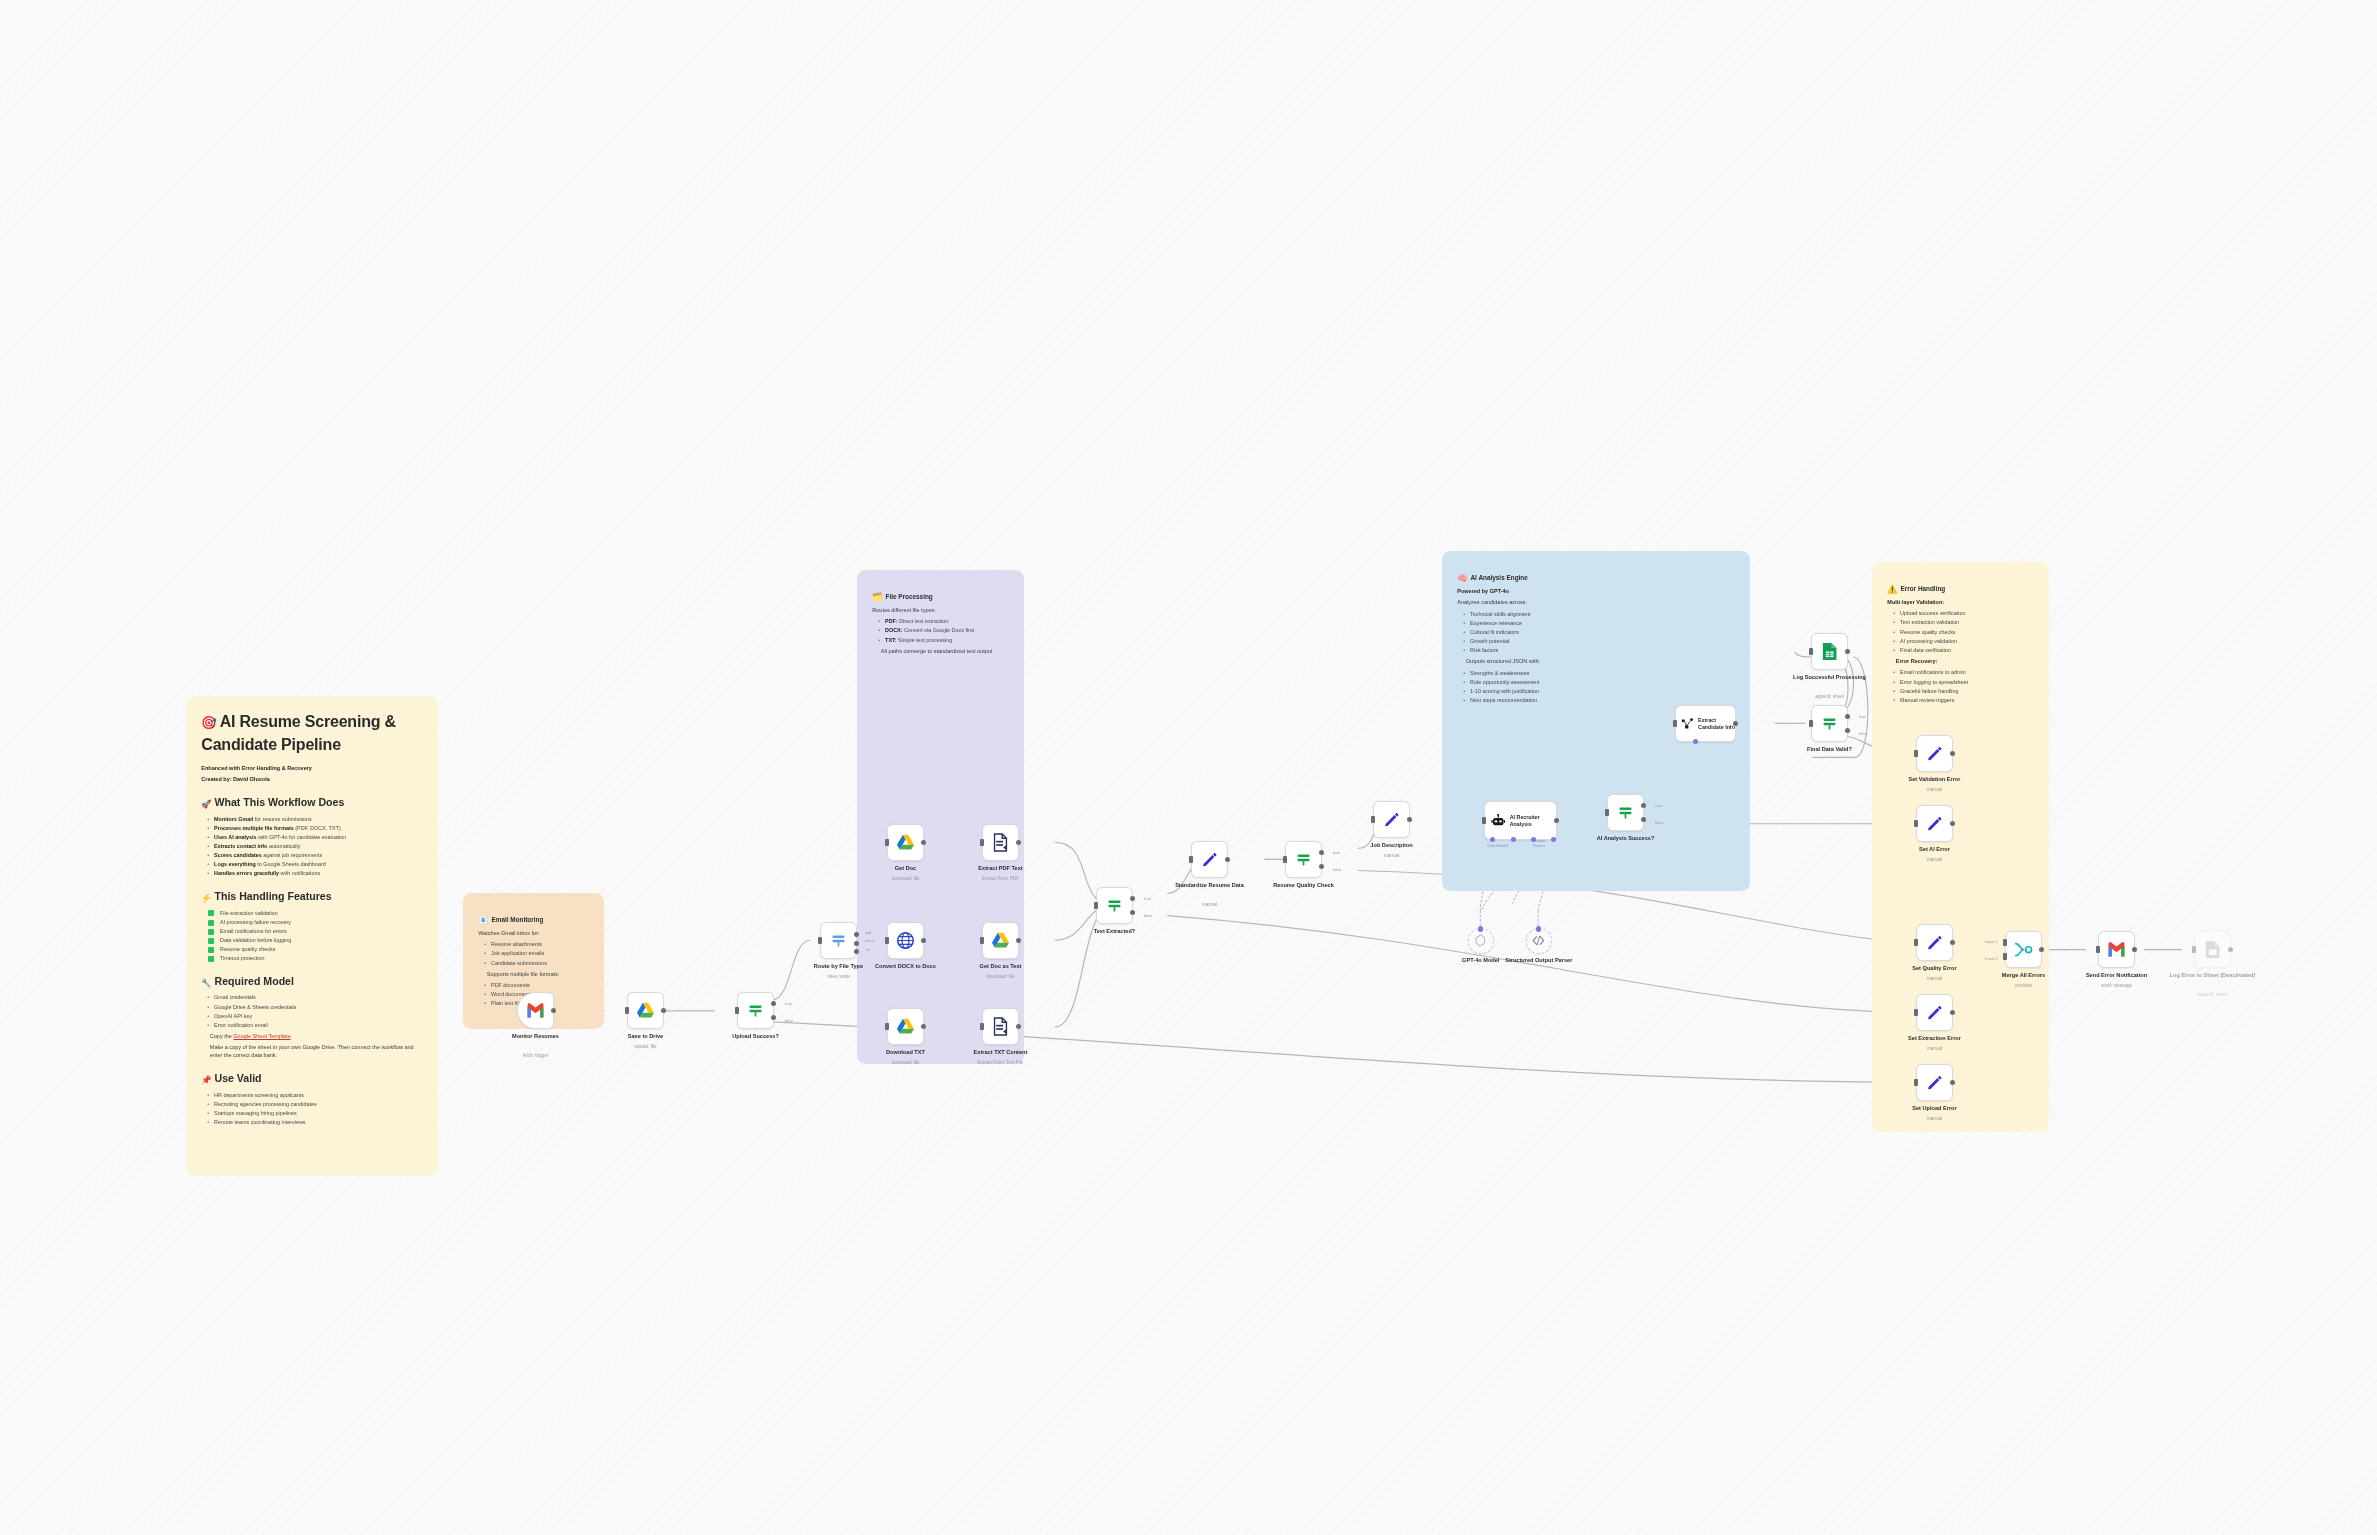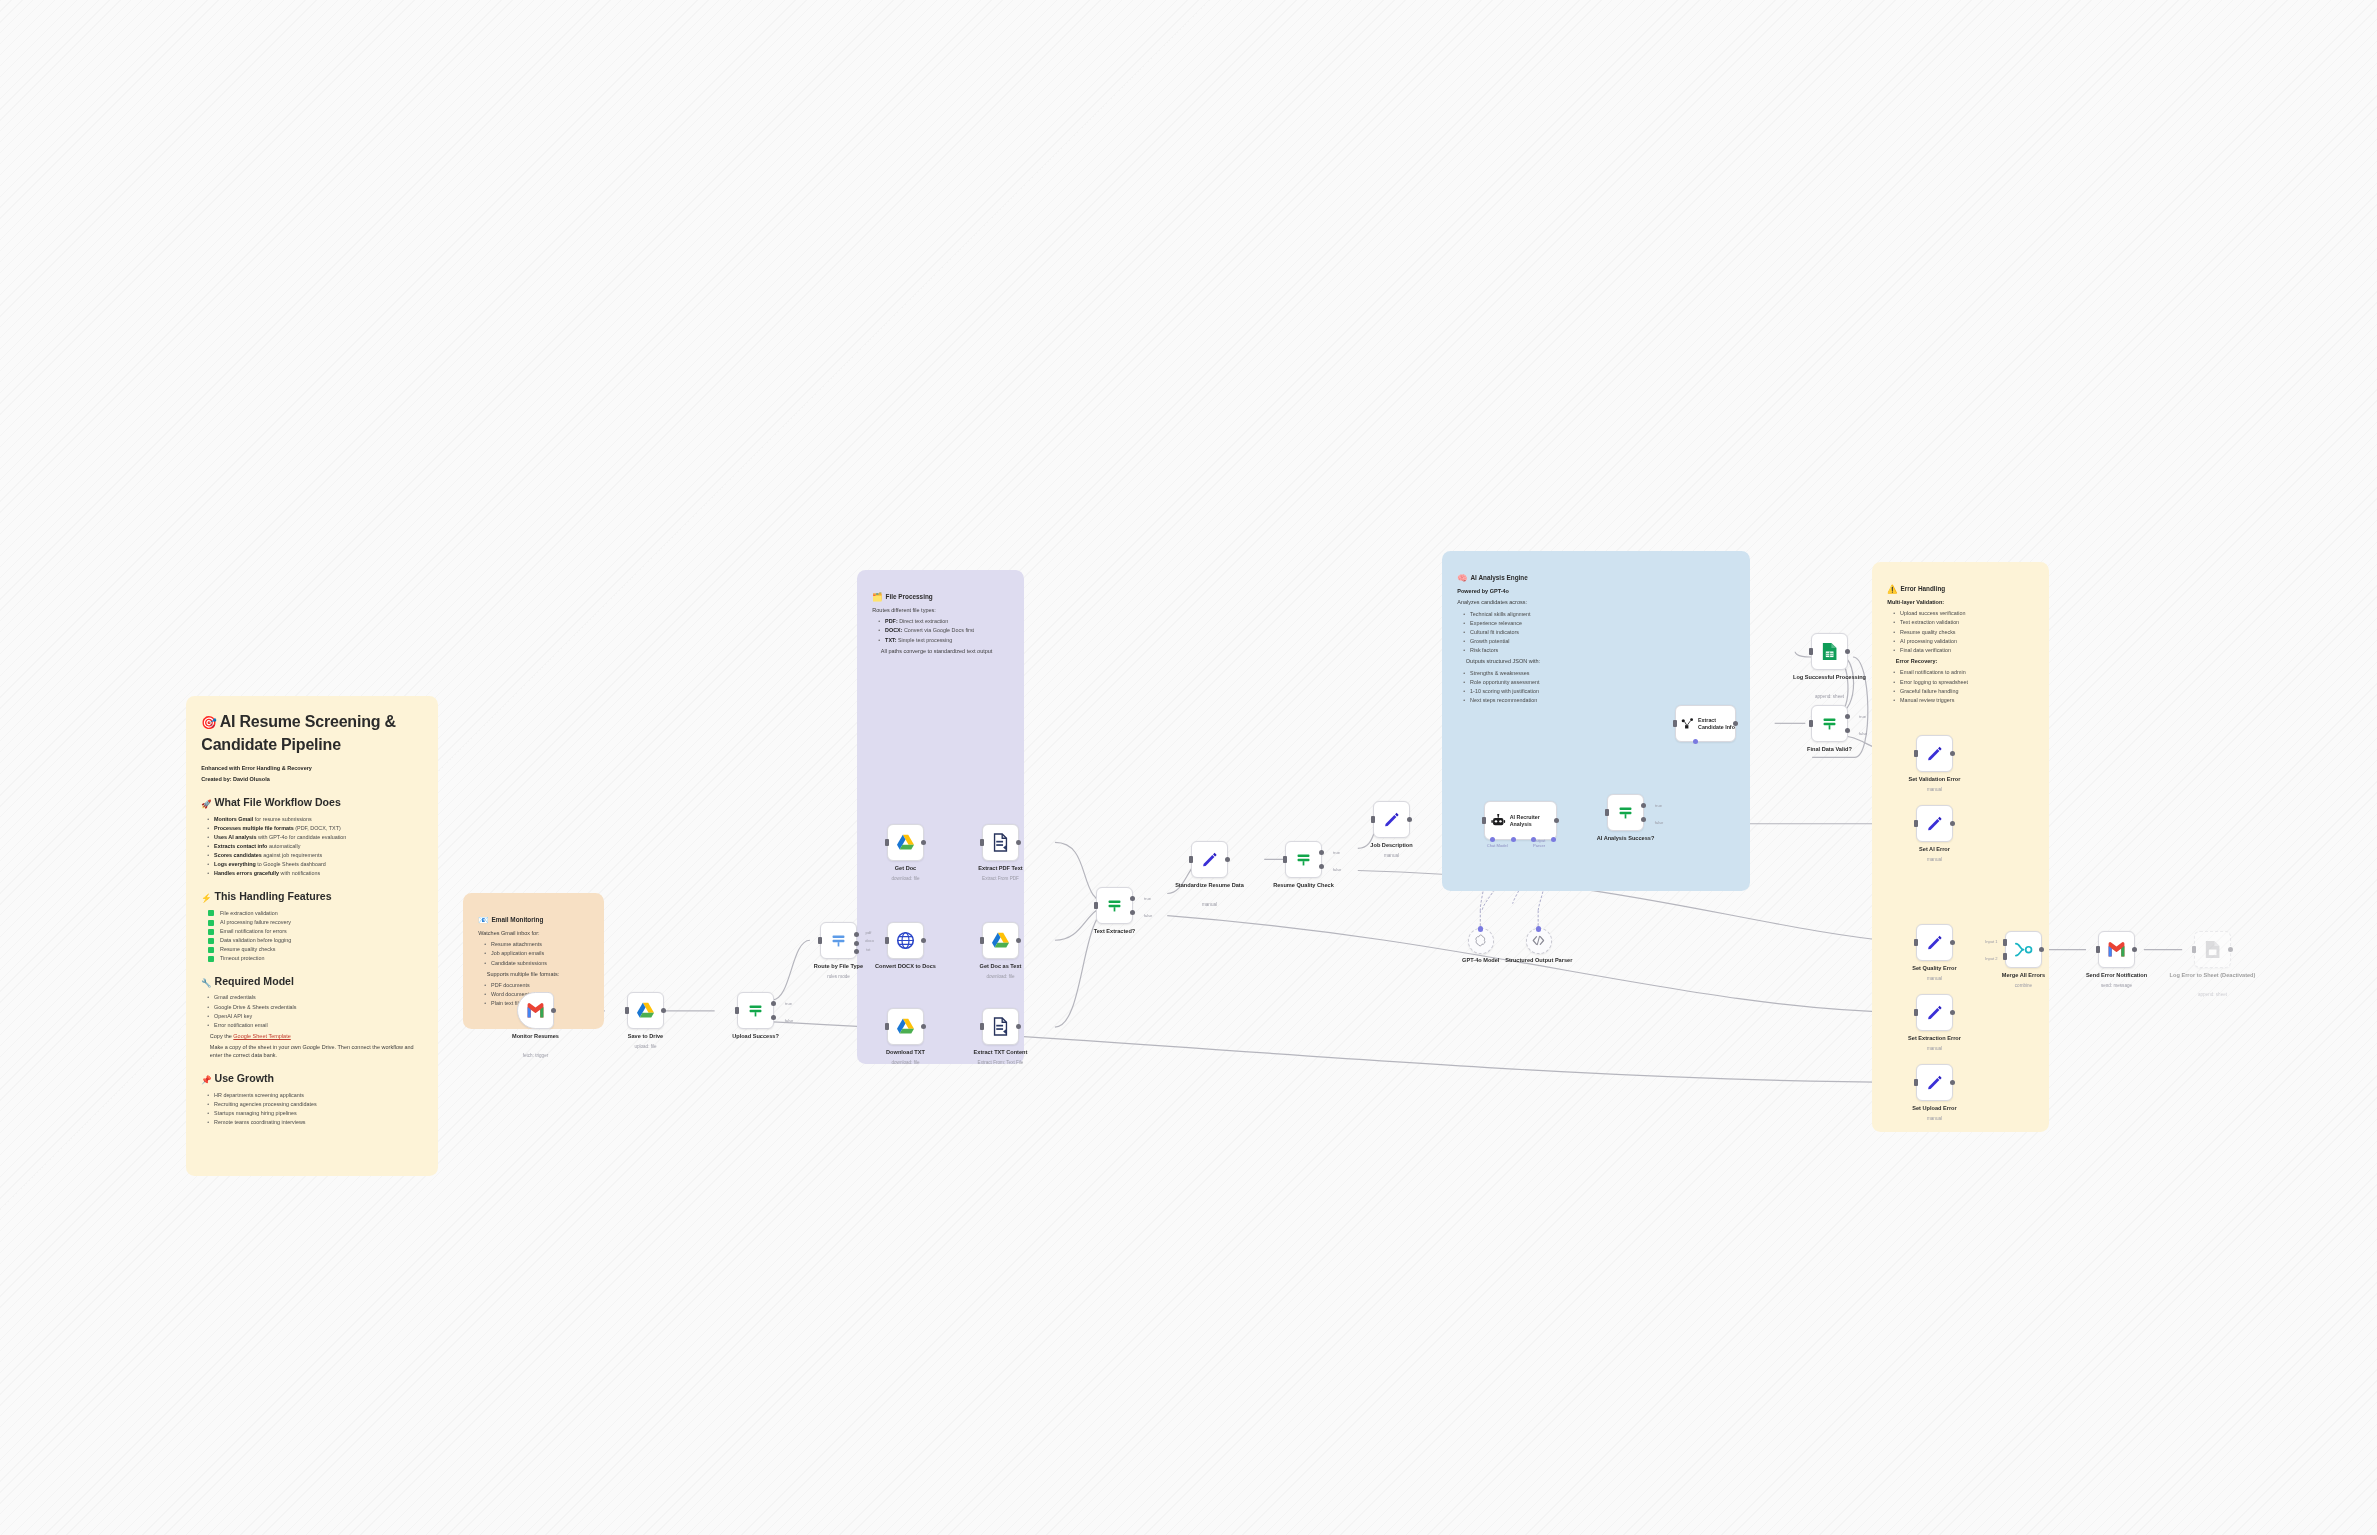--- a/index.html
+++ b/index.html
@@ -190,21 +190,21 @@
   </svg>
 
   <div class="sticky yellow" style="left:186px; top:696px; width:252px; height:480px;">
     <h1>
       <span class="emoji">🎯</span><span>AI Resume Screening &amp; Candidate Pipeline</span>
     </h1>
     <p class="b">Enhanced with Error Handling &amp; Recovery</p>
     <p class="b">Created by: David Olusola</p>
 
     <h2>
-      <span class="emoji-sm">🚀</span><span>What File Workflow Does</span>
+      <span class="emoji-sm">🚀</span><span>What This Workflow Does</span>
     </h2>
     <ul>
       <li><b>Monitors Gmail</b><span> for resume submissions</span></li>
       <li><b>Processes multiple file formats</b><span> (PDF, DOCX, TXT)</span></li>
       <li><b>Uses AI analysis</b><span> with GPT-4o for candidate evaluation</span></li>
       <li><b>Extracts contact info</b><span> automatically</span></li>
       <li><b>Scores candidates</b><span> against job requirements</span></li>
       <li><b>Logs everything</b><span> to Google Sheets dashboard</span></li>
       <li><b>Handles errors gracefully</b><span> with notifications</span></li>
     </ul>
@@ -229,21 +229,21 @@
       <li>Google Drive &amp; Sheets credentials</li>
       <li>OpenAI API key</li>
       <li>Error notification email</li>
     </ul>
     <p class="note-indent">
       <span>Copy the </span><a class="link" href="#">Google Sheet Template</a>
     </p>
     <p class="note-indent">Make a copy of the sheet in your own Google Drive. Then connect the workflow and enter the correct data bank.</p>
 
     <h2>
-      <span class="emoji-sm">📌</span><span>Use Growth</span>
+      <span class="emoji-sm">📌</span><span>Use Valid</span>
     </h2>
     <ul>
       <li>HR departments screening applicants</li>
       <li>Recruiting agencies processing candidates</li>
       <li>Startups managing hiring pipelines</li>
       <li>Remote teams coordinating interviews</li>
     </ul>
   </div>
 
   <div class="sticky peach" style="left:463px; top:893px; width:141px; height:136px;">

